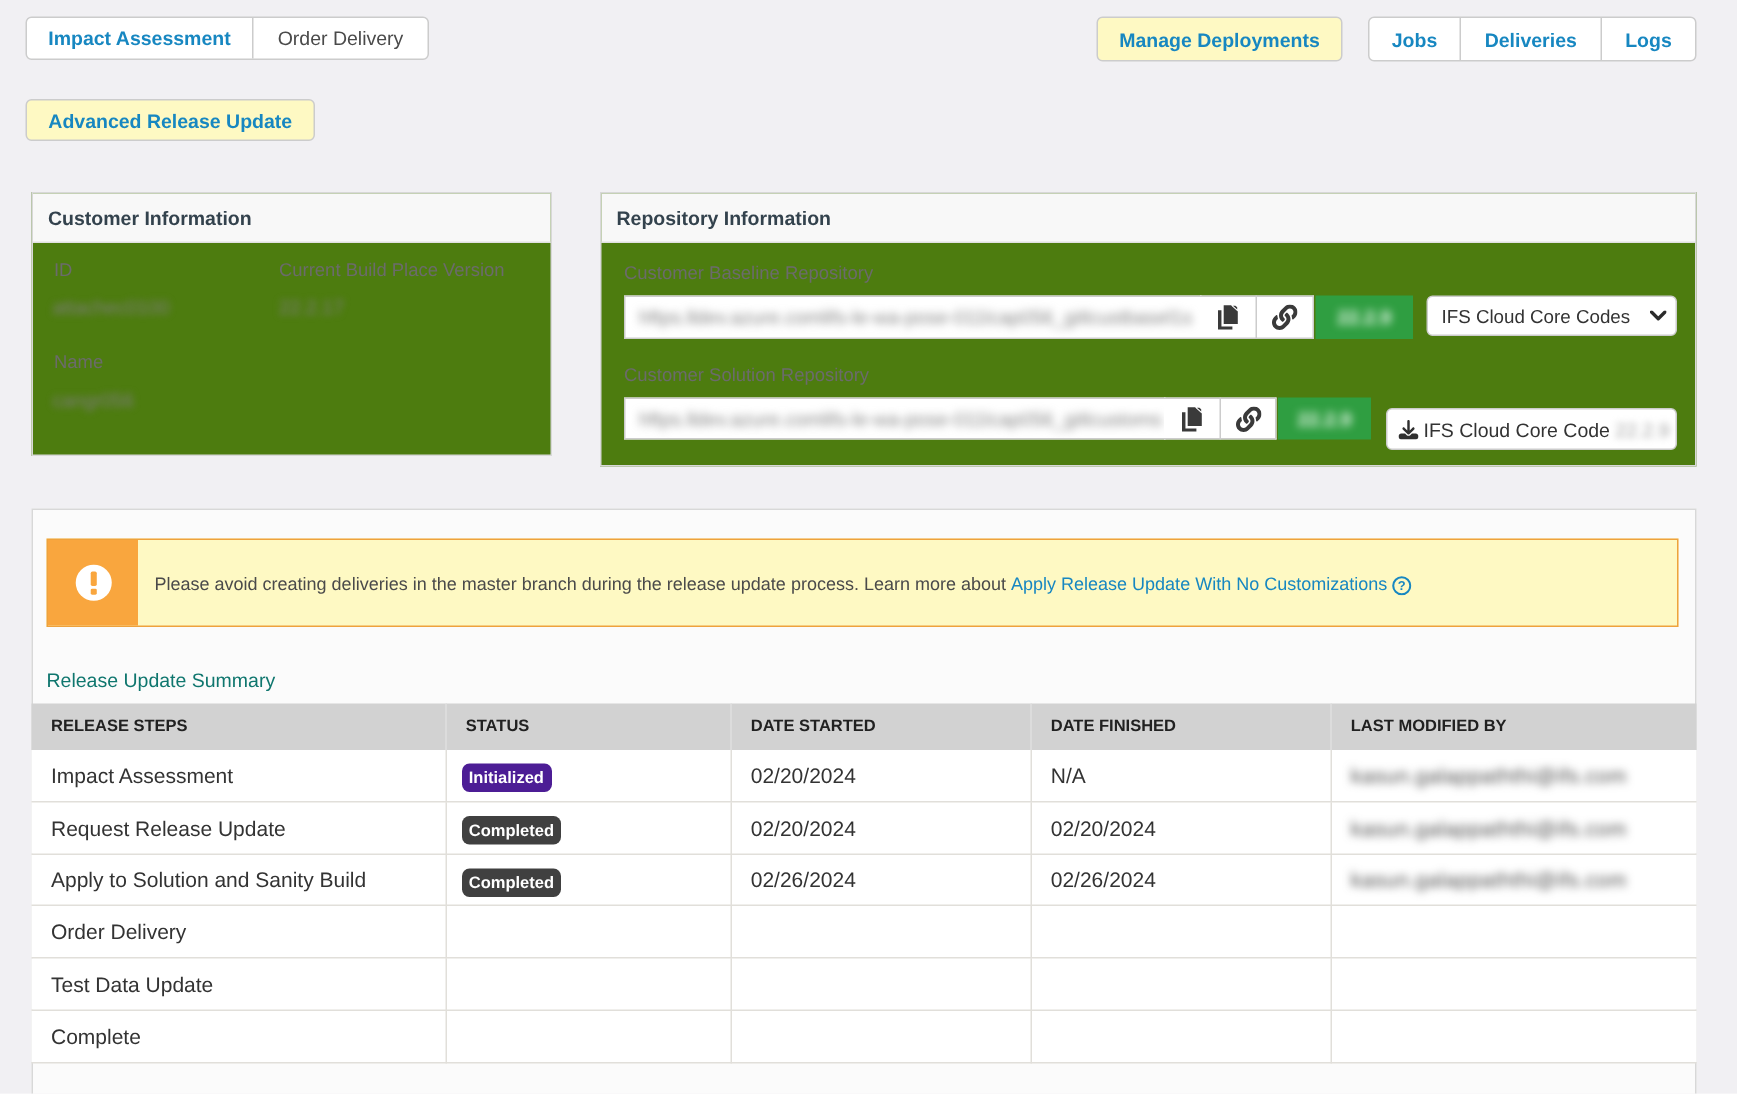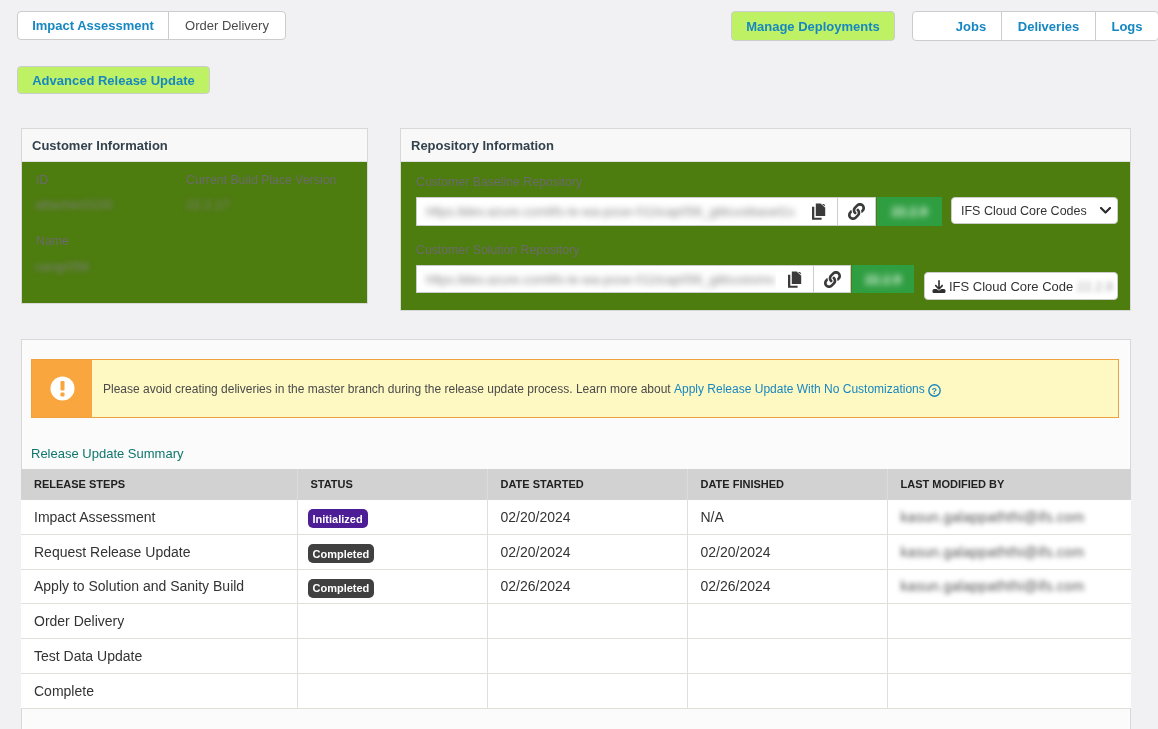--- a/index.html
+++ b/index.html
@@ -4,21 +4,21 @@
 <style>
 * { margin:0; padding:0; box-sizing:border-box; }
 html,body { width:1158px; height:729px; overflow:hidden; }
 body {
   background:#f1f0f3;
   font-family:"Liberation Sans", sans-serif;
   position:relative;
 }
 .btn {
   position:absolute;
-  background:#bef264;
+  background:#fef9c3;
   border:1px solid #ccc;
   border-radius:4px;
   font-size:13px;
   font-weight:bold;
   color:#1787c1;
   display:flex;
   align-items:center;
   justify-content:center;
   white-space:nowrap;
 }
@@ -53,21 +53,21 @@
 </head>
 <body>
 
 <div id="tabgroup">
   <div class="tab" id="tab1">Impact Assessment</div>
   <div class="tab" id="tab2">Order Delivery</div>
 </div>
 
 <div class="btn" style="left:731px; top:11px; width:164px; height:30px;">Manage Deployments</div>
 <div style="position:absolute; left:912px; top:11px; height:30px; display:flex; border:1px solid #ccc; border-radius:4px; background:#fff;">
-  <div style="width:61px; display:flex; align-items:center; justify-content:center; font-size:13px; font-weight:bold; color:#1787c1; border-right:1px solid #ccc;margin-left:28px;">Jobs</div>
+  <div style="width:61px; display:flex; align-items:center; justify-content:center; font-size:13px; font-weight:bold; color:#1787c1; border-right:1px solid #ccc;">Jobs</div>
   <div style="width:94px; display:flex; align-items:center; justify-content:center; font-size:13px; font-weight:bold; color:#1787c1; border-right:1px solid #ccc;">Deliveries</div>
   <div style="width:62px; display:flex; align-items:center; justify-content:center; font-size:13px; font-weight:bold; color:#1787c1;">Logs</div>
 </div>
 
 <div class="btn" style="left:17px; top:66px; width:193px; height:28px;">Advanced Release Update</div>
 
 <div class="panel" style="left:21px; top:128px; width:347px; height:176px;">
   <div class="panel-h">Customer Information</div>
 </div>
 <div class="lbl" style="left:36px; top:173px;">ID</div>

